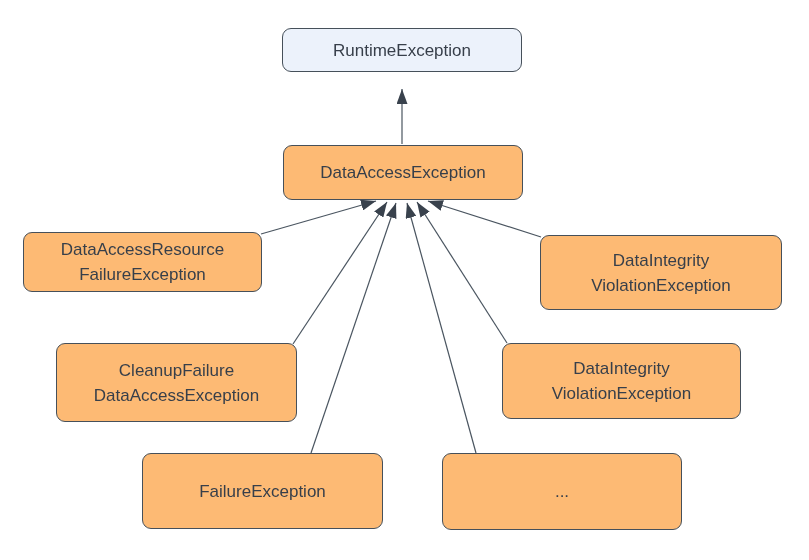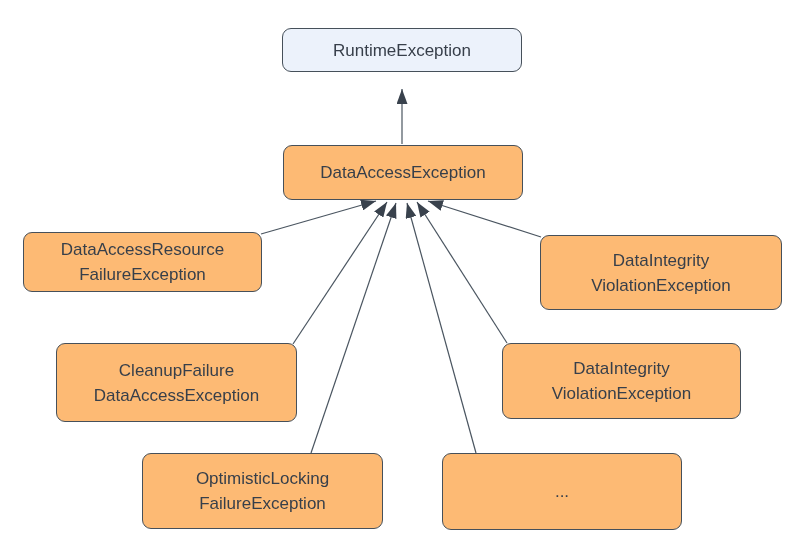--- a/index.html
+++ b/index.html
@@ -82,21 +82,20 @@
     <span>DataAccessResource</span>
     <span>FailureException</span>
   </div>
 
   <div class="node node-green" style="left:56px; top:343px; width:241px; height:79px;">
     <span>CleanupFailure</span>
     <span>DataAccessException</span>
   </div>
 
   <div class="node node-green" style="left:142px; top:453px; width:241px; height:76px;">
-    <span>OptimisticLocking</span>
     <span>FailureException</span>
   </div>
 
   <div class="node node-green" style="left:442px; top:453px; width:240px; height:77px;">
     <span>...</span>
   </div>
 
   <div class="node node-green" style="left:502px; top:343px; width:239px; height:76px;">
     <span>DataIntegrity</span>
     <span>ViolationException</span>

